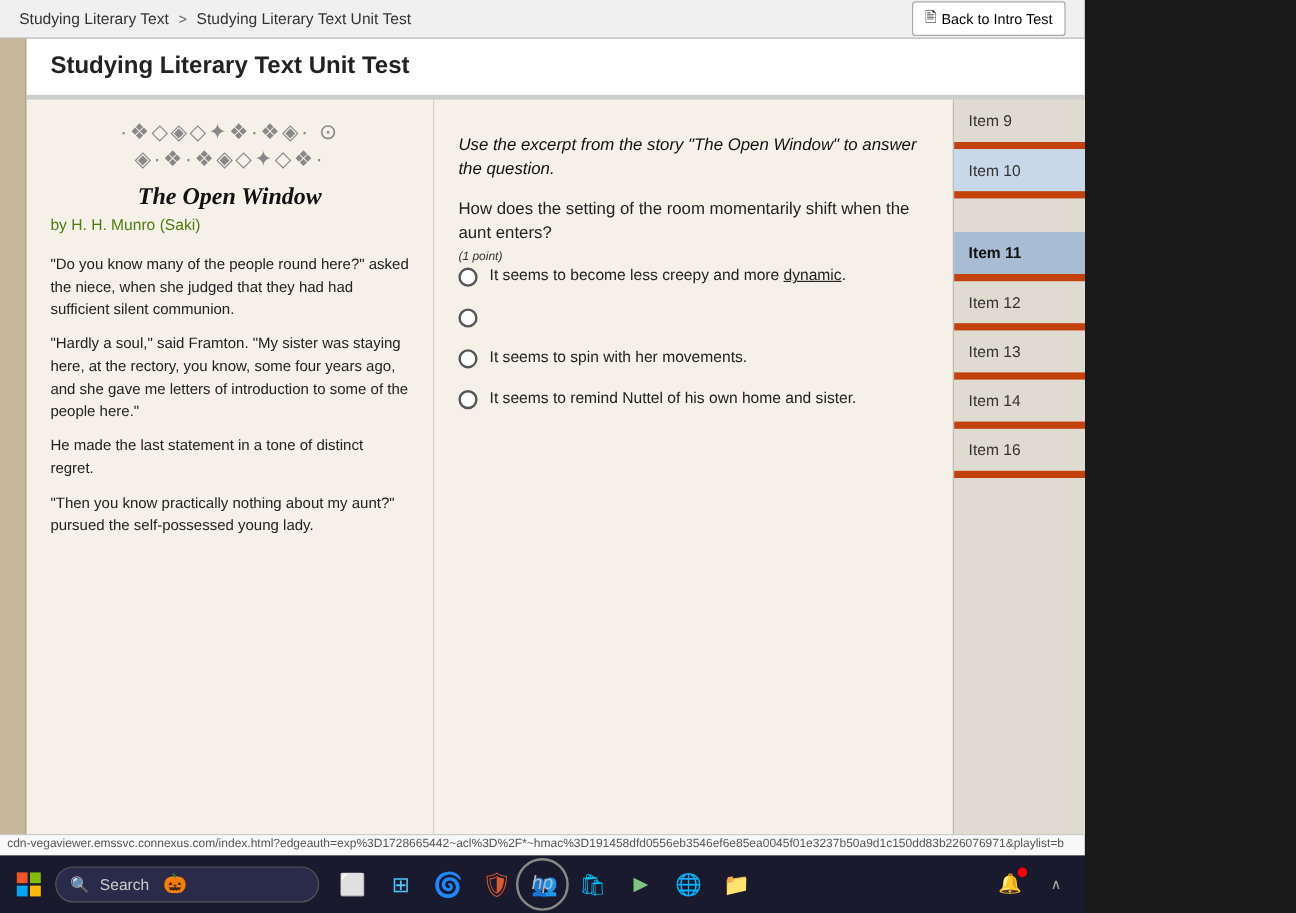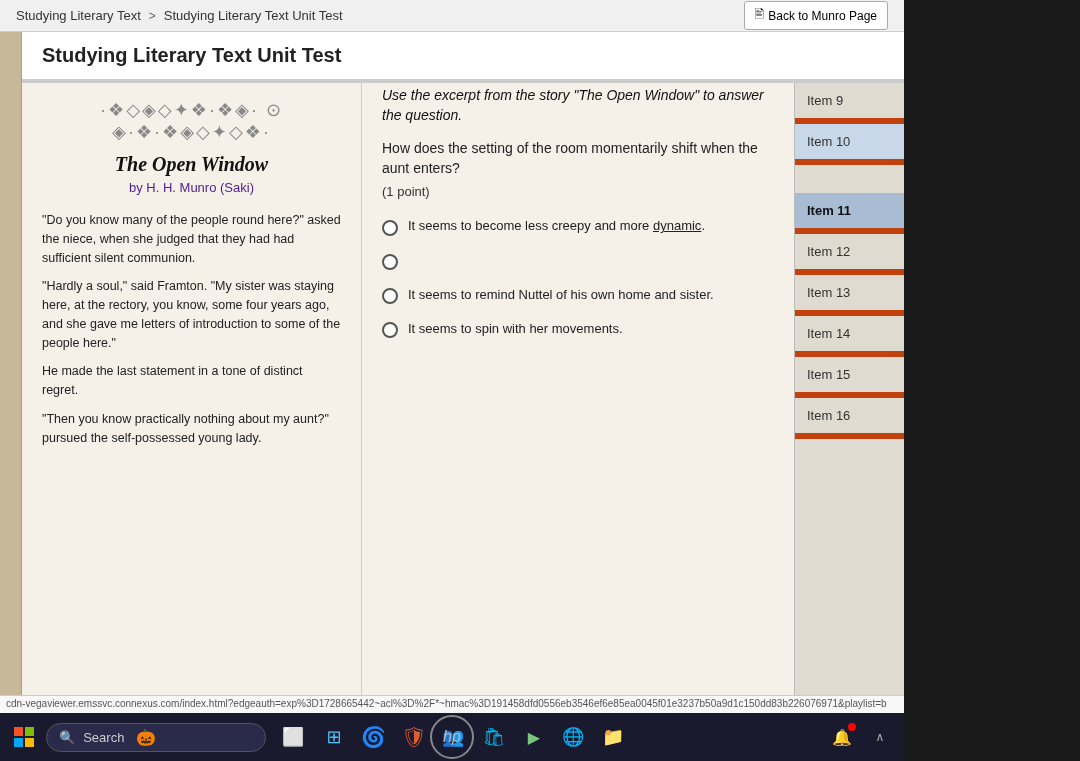--- a/index.html
+++ b/index.html
@@ -108,63 +108,62 @@
       font-style: italic;
       font-size: 20px;
       font-weight: bold;
       text-align: center;
       margin-bottom: 4px;
       color: #111;
       font-family: Georgia, serif;
     }
 
     .story-author {
-      text-align: center;
       font-size: 13px;
-      color: #4c1d95;
+      color: #4d7c0f;
       margin-bottom: 16px;
     }
 
     .story-text {
       font-size: 12.5px;
       color: #222;
       line-height: 1.5;
     }
 
     .story-text p {
       margin-bottom: 10px;
     }
 
     
     .question-panel {
       flex: 1;
-      padding: 3px 20px;
+      padding: 28px 20px;
       background: #f5f0e8;
       overflow-y: auto;
     }
 
     .question-prompt {
       font-style: italic;
       font-size: 14px;
       color: #111;
       margin-bottom: 14px;
       line-height: 1.4;
     }
 
     .question-text {
       font-size: 14px;
       color: #222;
       margin-bottom: 6px;
       line-height: 1.4;
     }
 
     .points-label {
-      font-size: 13px;
+      font-style: italic;
+      font-size: 10px;
       color: #333;
-      margin-bottom: 18px;
     }
 
     .answer-option {
       display: flex;
       align-items: flex-end;
       gap: 10px;
       margin-bottom: 16px;
       cursor: pointer;
     }
 
@@ -371,21 +370,21 @@
 <body>
 
 <div class="screen-content">
 
   <div class="breadcrumb-bar">
     <span>Studying Literary Text</span>
     <span class="breadcrumb-separator">&gt;</span>
     <span>Studying Literary Text Unit Test</span>
     <button class="back-btn">
       <span>🖹</span>
-      <span>Back to Munro Page</span>
+      <span>Back to Intro Test</span>
     </button>
   </div>
 
   <div class="main-area">
 
     <div class="left-strip"></div>
 
     <div class="content-wrapper">
 
       <div class="page-title-bar">
@@ -421,26 +420,26 @@
               It seems to become less creepy and more <span class="underline">dynamic</span>.
             </span>
           </div>
 
           <div class="answer-option">
             <div class="radio-circle"></div>
           </div>
 
           <div class="answer-option">
             <div class="radio-circle"></div>
-            <span class="option-text">It seems to remind Nuttel of his own home and sister.</span>
+            <span class="option-text">It seems to spin with her movements.</span>
           </div>
 
           <div class="answer-option">
             <div class="radio-circle"></div>
-            <span class="option-text">It seems to spin with her movements.</span>
+            <span class="option-text">It seems to remind Nuttel of his own home and sister.</span>
           </div>
         </div>
 
         <div class="items-sidebar">
           <div class="item-entry">
             <span>Item 9</span>
           </div>
           <div class="item-entry selected">
             <span>Item 10</span>
           </div>
@@ -448,23 +447,20 @@
             <span>Item 11</span>
           </div>
           <div class="item-entry">
             <span>Item 12</span>
           </div>
           <div class="item-entry">
             <span>Item 13</span>
           </div>
           <div class="item-entry">
             <span>Item 14</span>
-          </div>
-          <div class="item-entry">
-            <span>Item 15</span>
           </div>
           <div class="item-entry">
             <span>Item 16</span>
           </div>
         </div>
 
       </div>
 
     </div>
   </div>

